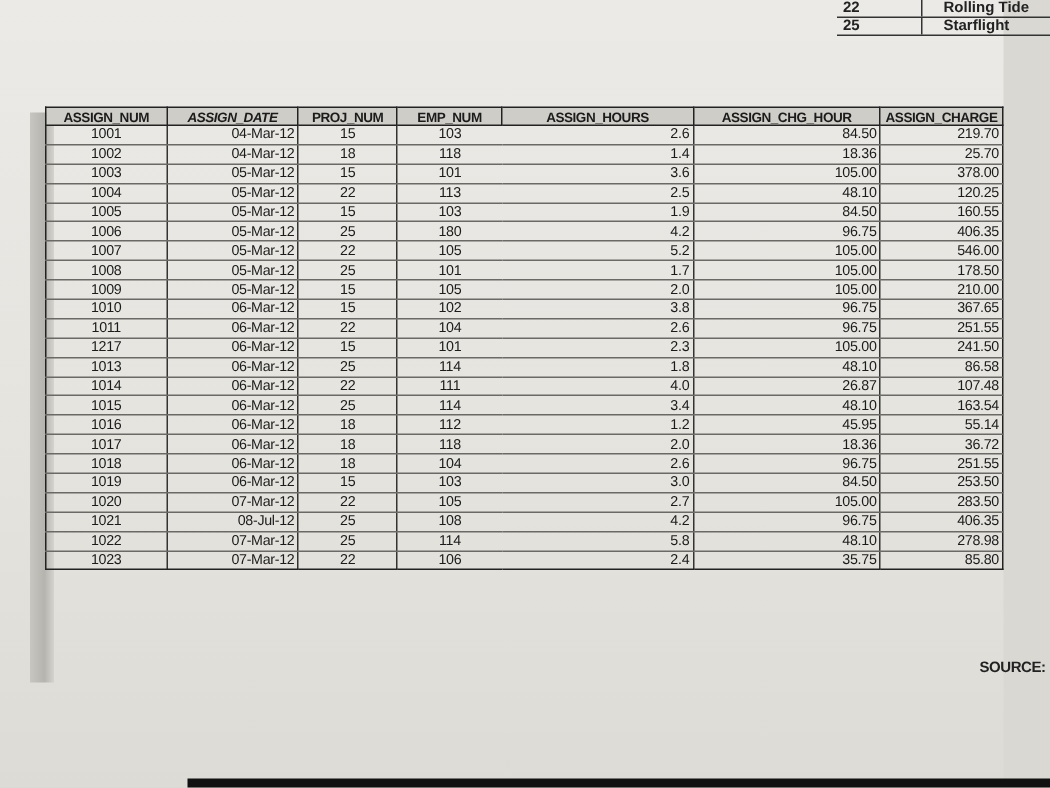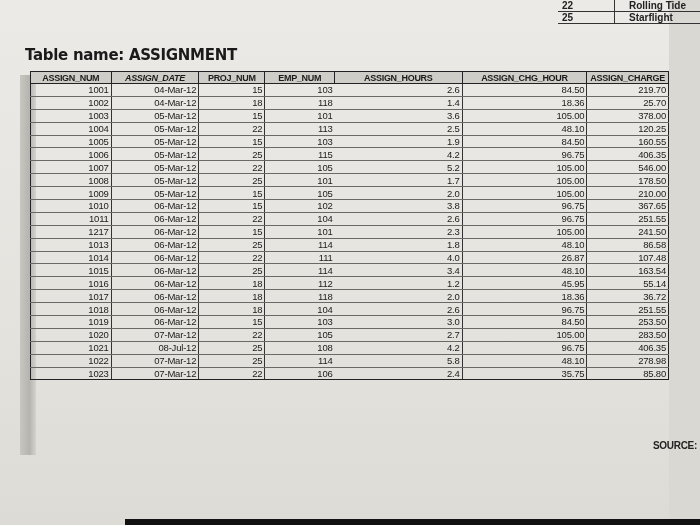--- a/index.html
+++ b/index.html
@@ -40,26 +40,26 @@
     table.assign th {
       background: #cfcdc7; border: 1.5px solid #222;
       font-size: 9px; font-weight: bold; padding: 0 3px; height: 11px;
       white-space: nowrap; letter-spacing: -0.3px;
     }
     table.assign td {
       border-bottom: 1px solid #6a6965; height: 11.9px; padding: 0 2px;
       white-space: nowrap; line-height: 11px; letter-spacing: -0.2px;
     }
     td.num { text-align: right; }
-    td.left { text-align: right; margin-left: 42px; }
+    td.left { text-align: center; margin-left: 42px; }
     td.sep { border-right: 1px solid #333; }
     .w1 { width: 78px; } .w2 { width: 86px; font-style: italic; } .w3 { width: 62px; }
     .w4 { width: 68px; } .w5 { width: 134px; } .w6 { width: 126px; } .w7 { width: 70px; }
     table.assign tr:last-child td { border-bottom: 1.5px solid #222; }
-    td.first { border-left: 1.5px solid #222; }
+    td.first { border-left: 1.5px solid #222; text-align: center; }
     td.last { border-right: 1.5px solid #222; margin-top: 39px; }
     .source {
       position: absolute; left: 653px; top: 440px;
       font-size: 10px; font-weight: bold; color: #222; letter-spacing: -0.3px;
     }
     .bottom-bar { position: absolute; left: 125px; top: 519px; width: 575px; height: 6px; background: #111; }
   </style>
 </head>
 <body>
 
@@ -69,21 +69,20 @@
     <div class="mini-row">
       <span class="c1">22</span>
       <span class="c2">Rolling Tide</span>
     </div>
     <div class="mini-row">
       <span class="c1">25</span>
       <span class="c2">Starflight</span>
     </div>
   </div>
 
-  <div class="title">Table name: ASSIGNMENT</div>
 
   <div class="side-shadow"></div>
 
   <table class="assign">
     <thead>
       <tr>
         <th class="w1">ASSIGN_NUM</th>
         <th class="w2">ASSIGN_DATE</th>
         <th class="w3">PROJ_NUM</th>
         <th class="w4">EMP_NUM</th>
@@ -135,21 +134,21 @@
           <td class="left sep">15</td>
           <td class="left">103</td>
           <td class="num sep">1.9</td>
           <td class="num sep">84.50</td>
           <td class="num last">160.55</td>
         </tr>
         <tr>
           <td class="num first sep">1006</td>
           <td class="num sep">05-Mar-12</td>
           <td class="left sep">25</td>
-          <td class="left">115</td>
+          <td class="left">180</td>
           <td class="num sep">4.2</td>
           <td class="num sep">96.75</td>
           <td class="num last">406.35</td>
         </tr>
         <tr>
           <td class="num first sep">1007</td>
           <td class="num sep">05-Mar-12</td>
           <td class="left sep">22</td>
           <td class="left">105</td>
           <td class="num sep">5.2</td>

